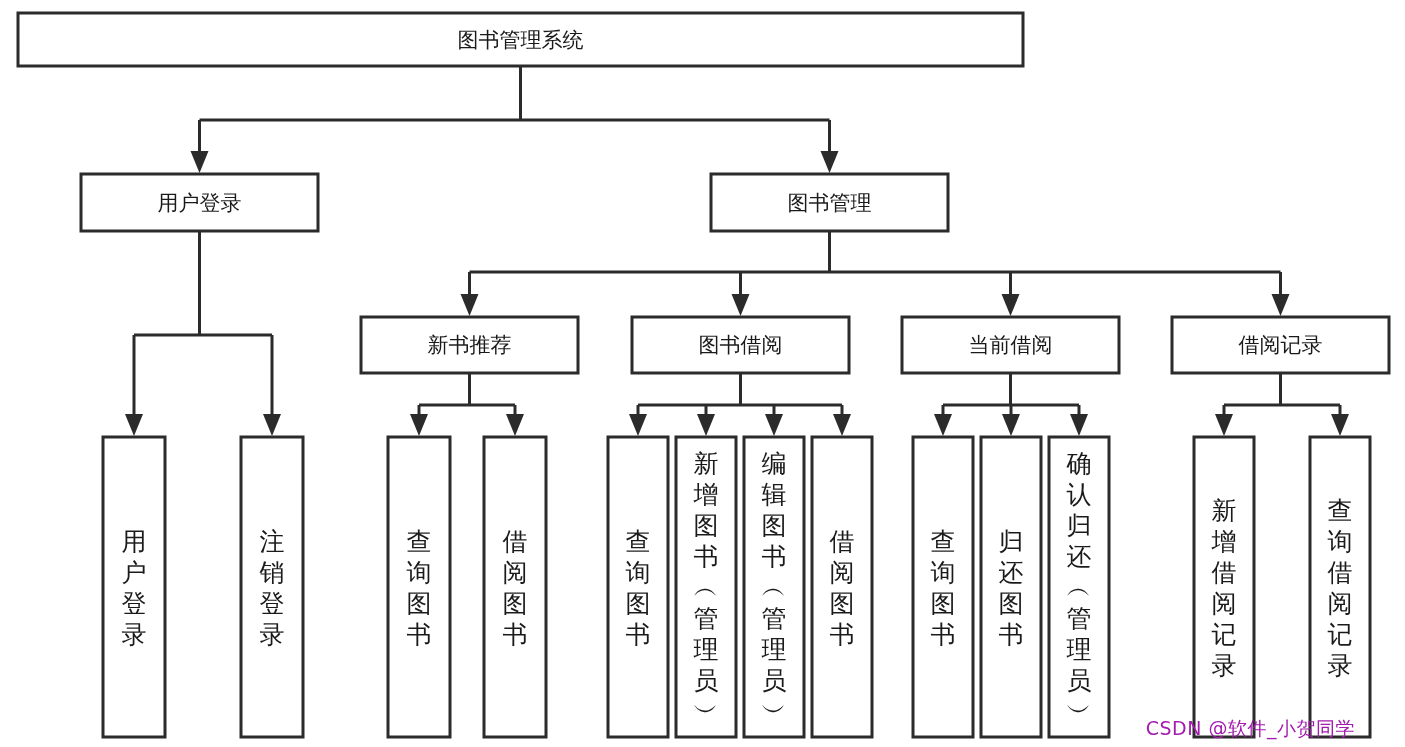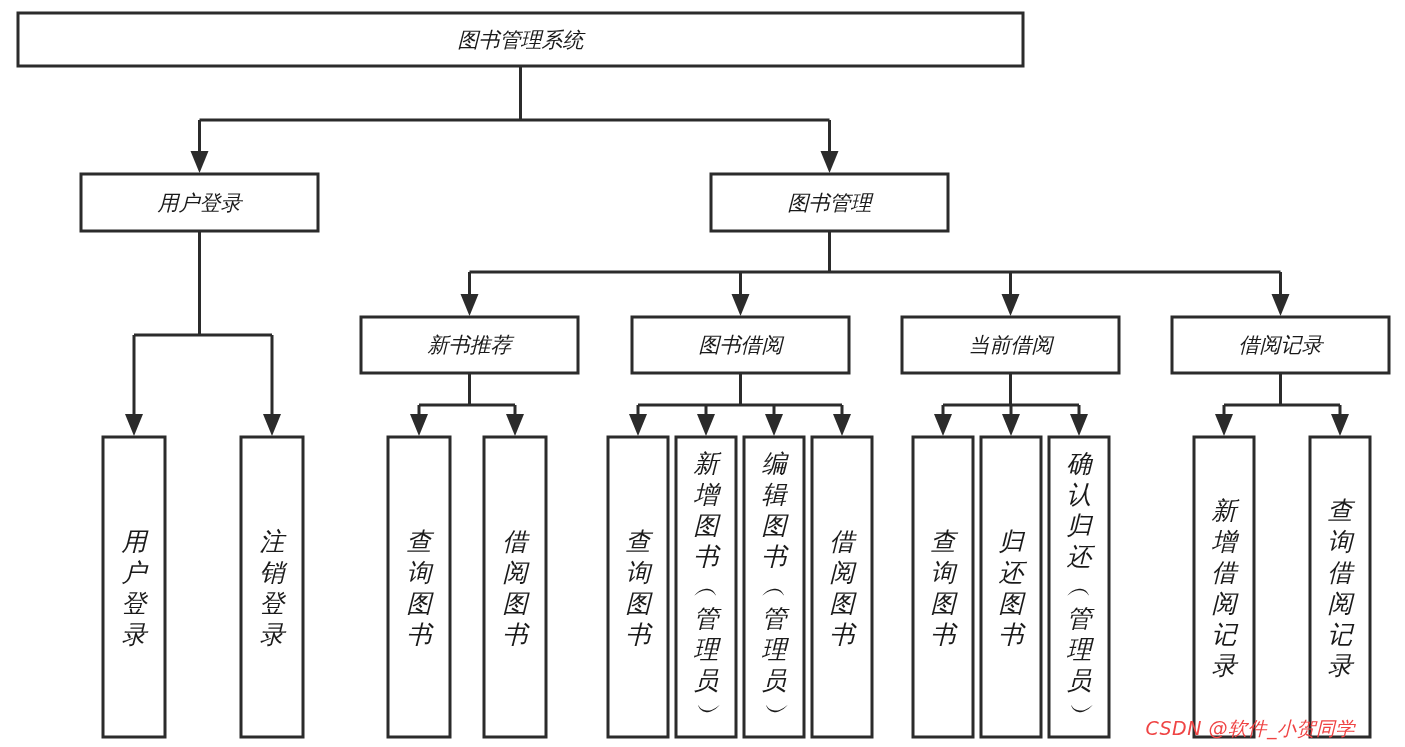--- a/index.html
+++ b/index.html
@@ -12,21 +12,20 @@
     width: 1405px;
     height: 747px;
     font-family: "DejaVu Sans", "Liberation Sans", sans-serif;
     overflow: hidden;
     position: relative;
   }
   #diagram-root {
     position: relative;
     width: 1363px;
     height: 747px;
-    font-style: italic;
   }
   svg#tree-svg {
     position: absolute;
     left: 0;
     top: 0;
     width: 1405px;
     height: 747px;
     display: block;
   }
   .node-box {
@@ -56,21 +55,21 @@
     font-size: 25px;
     fill: #1a1a1a;
     text-anchor: middle;
   }
   .watermark {
     position: absolute;
     right: 8px;
     bottom: 5px;
     font-family: "DejaVu Sans", "Liberation Sans", sans-serif;
     font-size: 19px;
-    color: #ef4444;
+    color: #a21caf;
     white-space: nowrap;
     letter-spacing: 0.5px;
     pointer-events: none;
   }
 </style>
 </head>
 <body>
 
 <div id="diagram-root">
   <svg id="tree-svg" viewBox="0 0 1405 747">

